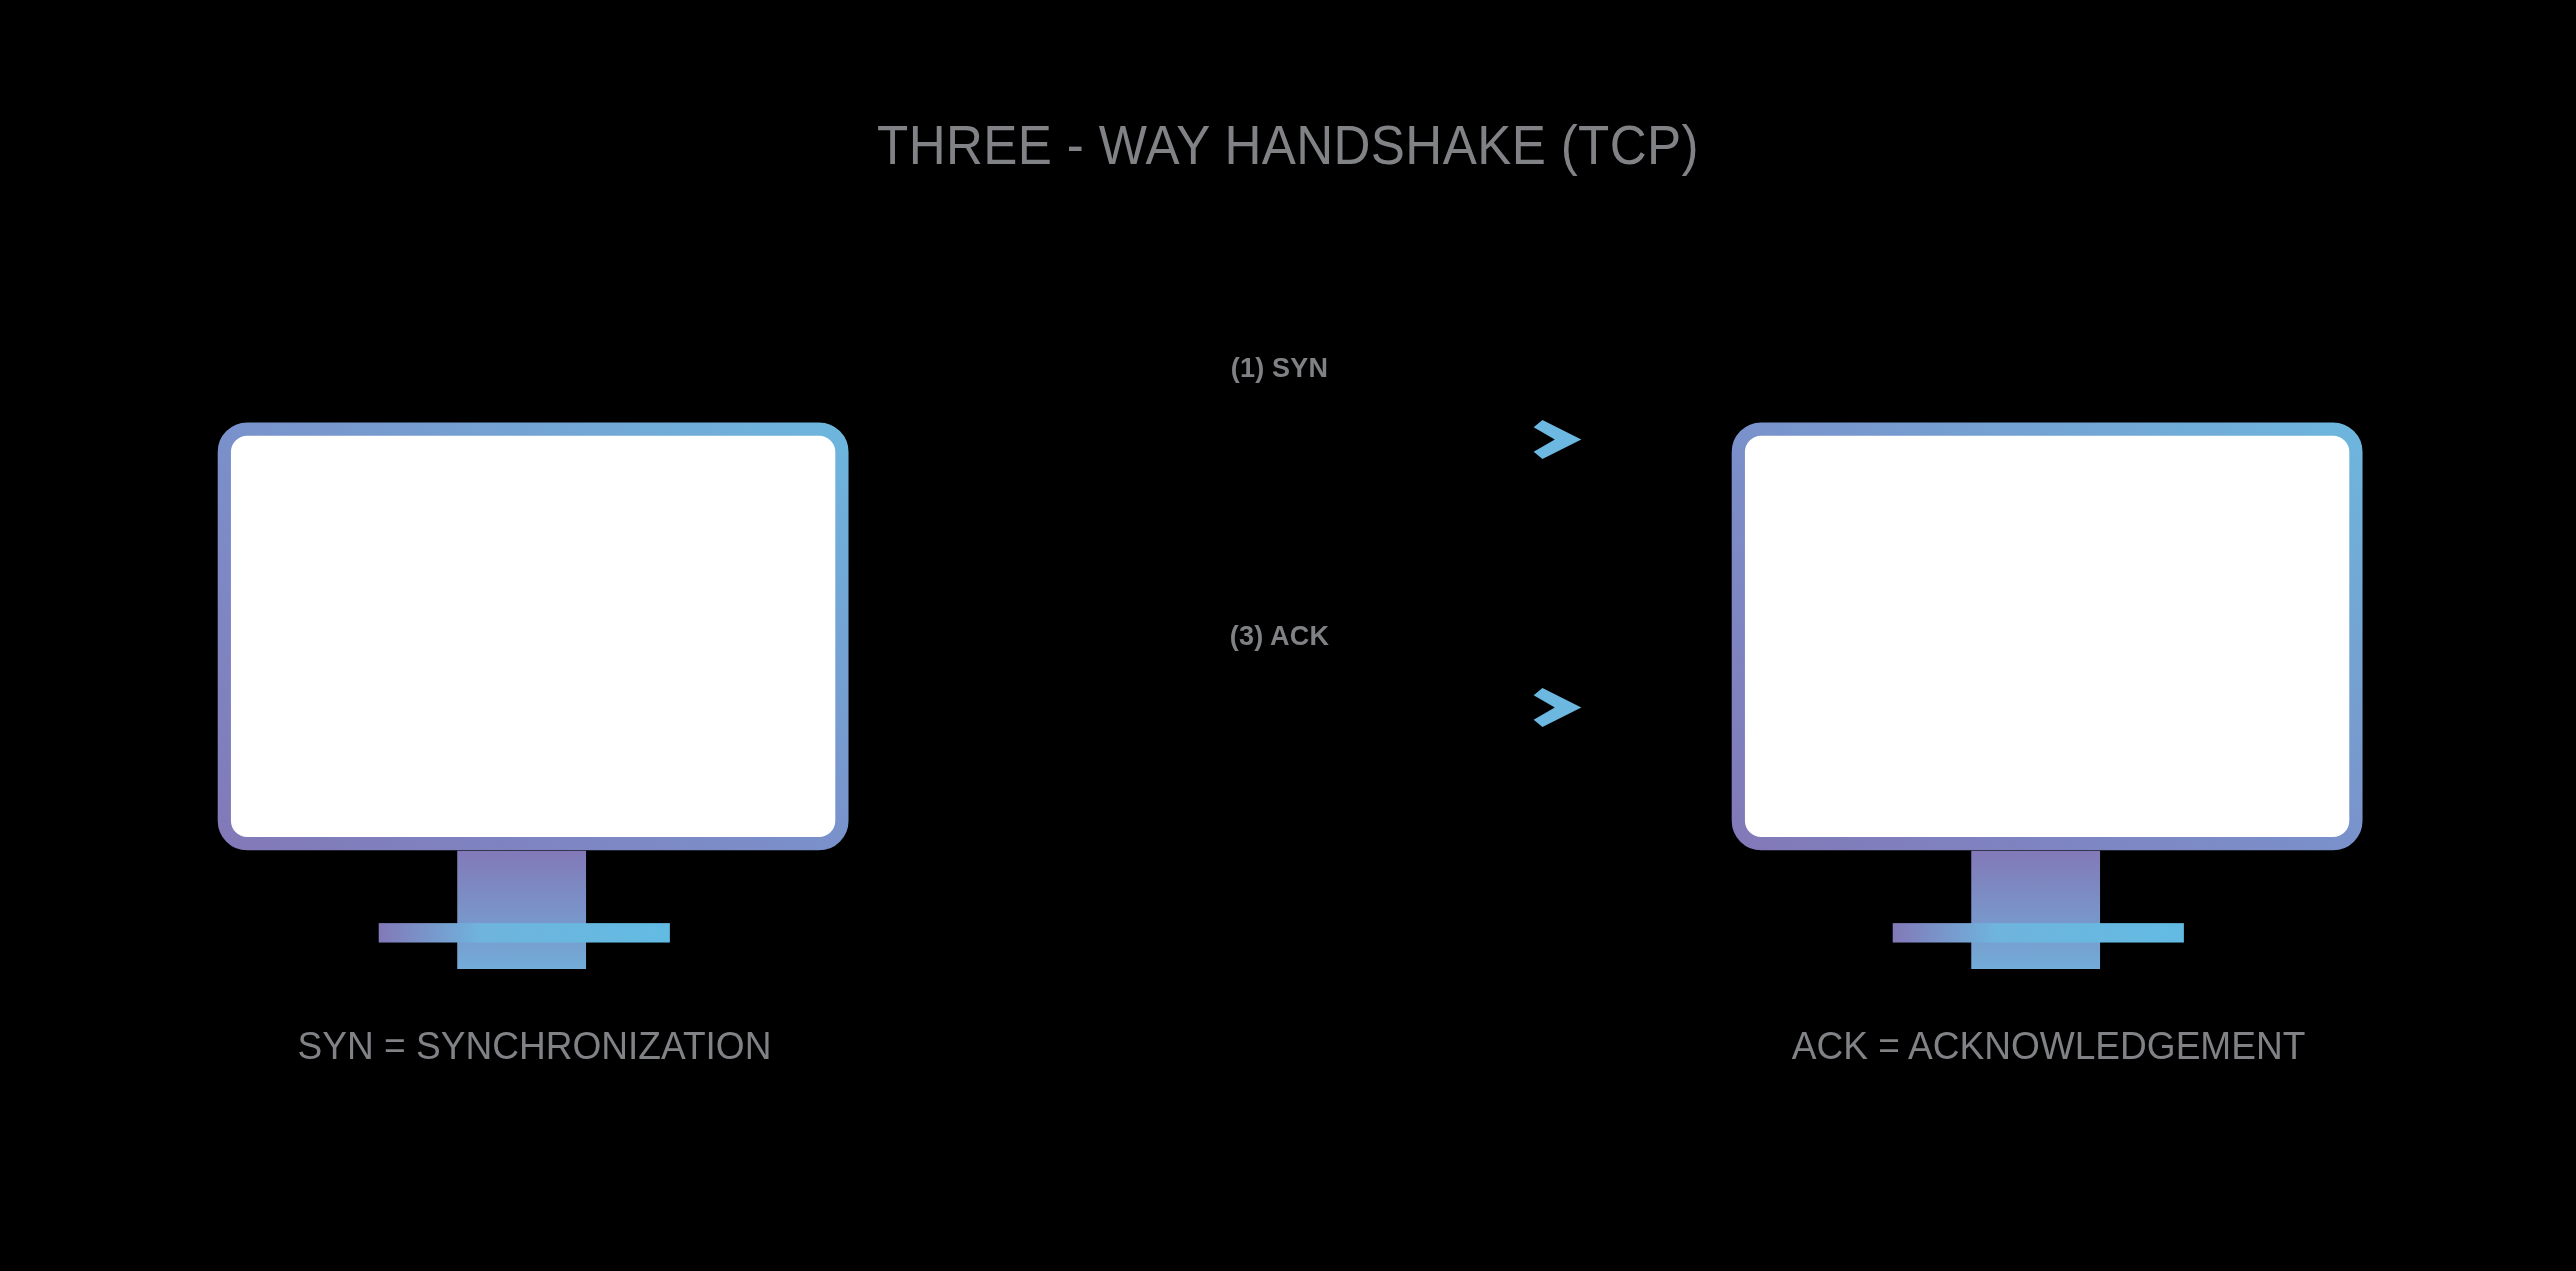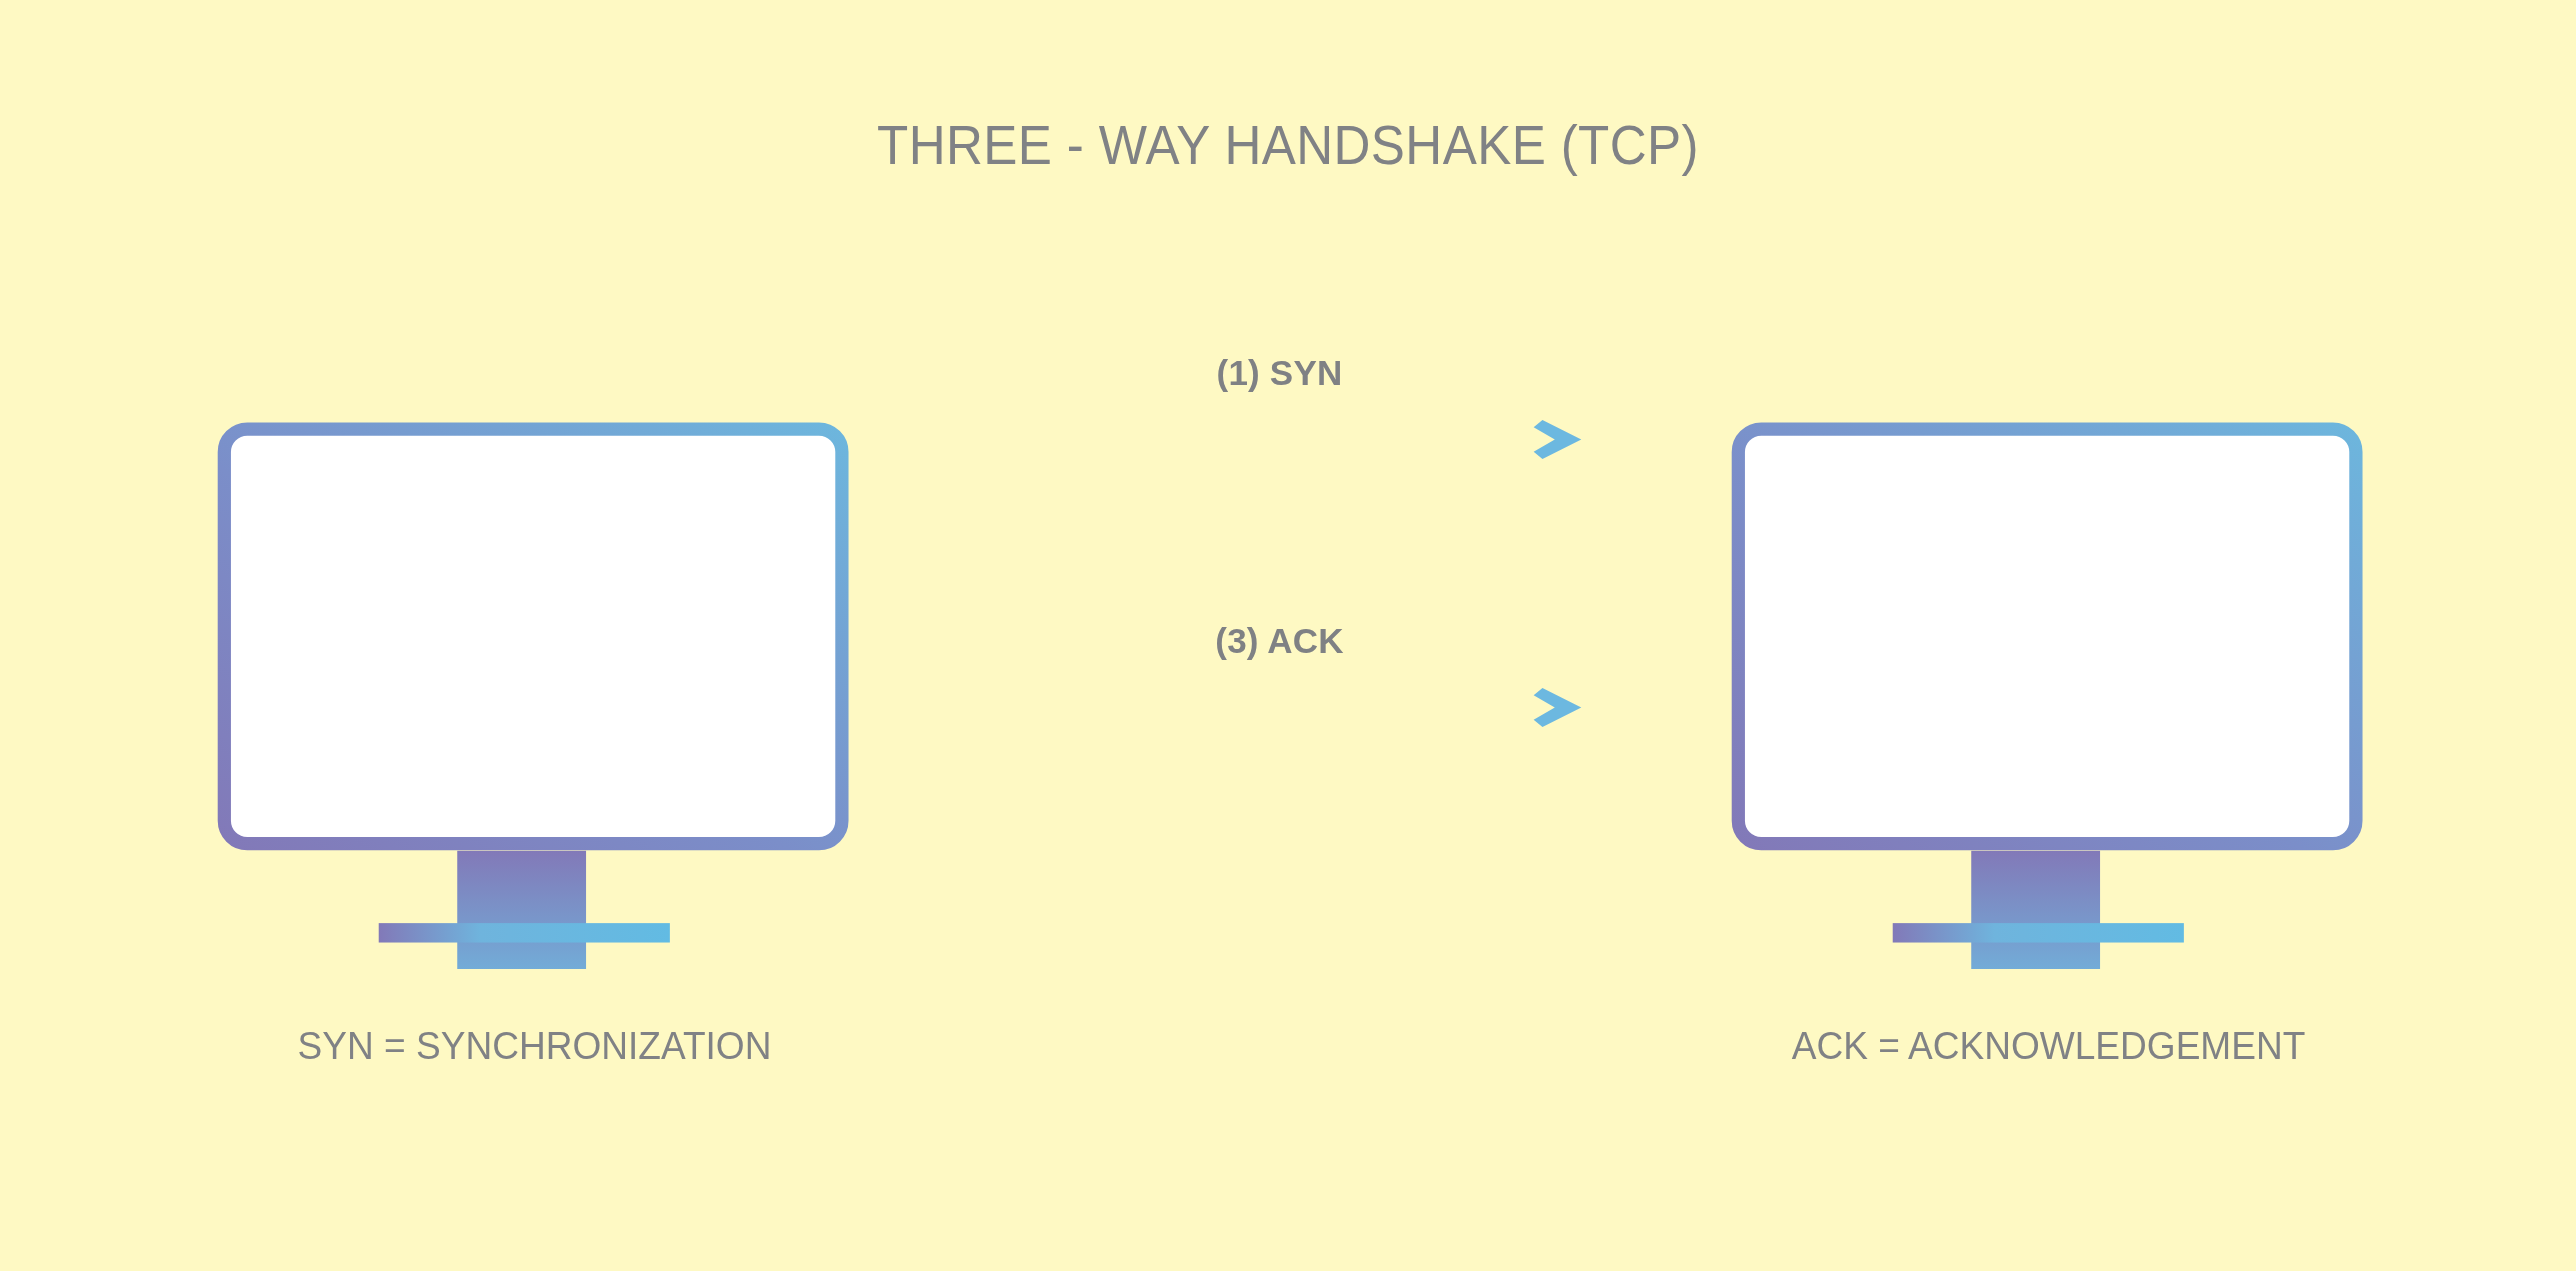--- a/index.html
+++ b/index.html
@@ -10,21 +10,21 @@
     height: 1271px;
     background: #f1f1f1;
     font-family: "Liberation Sans", sans-serif;
     overflow: hidden;
   }
 
   #stage {
     position: relative;
     width: 2576px;
     height: 1271px;
-    background: #fef9c3;
+    background: #000000;
   }
 
   
   #diagram-title {
     position: absolute;
     top: 113px;
     left: 0;
     width: 2576px;
     text-align: center;
     font-size: 55px;
@@ -78,21 +78,21 @@
   }
   #arrow-row-1 { top: 0px; }
   #arrow-row-2 { top: 134px; }
   #arrow-row-3 { top: 268px; }
 
   .arrow-label {
     position: absolute;
     top: 0;
     width: 653px;
     text-align: center;
-    font-size: 35px;
+    font-size: 27px;
     font-weight: bold;
     color: #7f8184;
     white-space: nowrap;
     letter-spacing: 0.2px;
   }
   .arrow-row-2 .arrow-label { }
 
   .arrow-svg {
     position: absolute;
     top: 60px;

